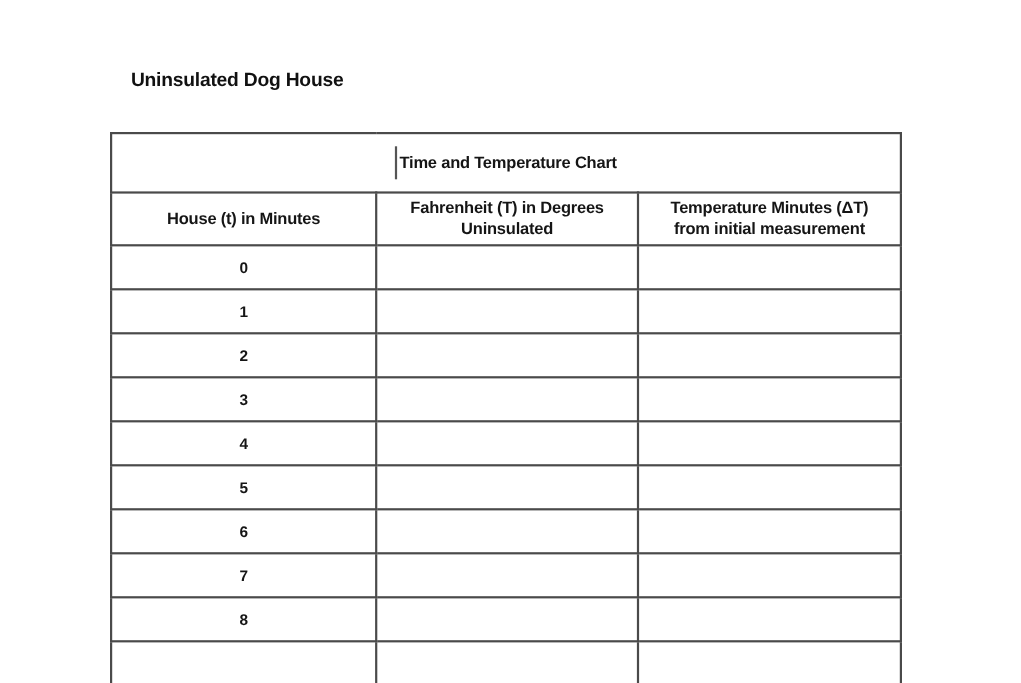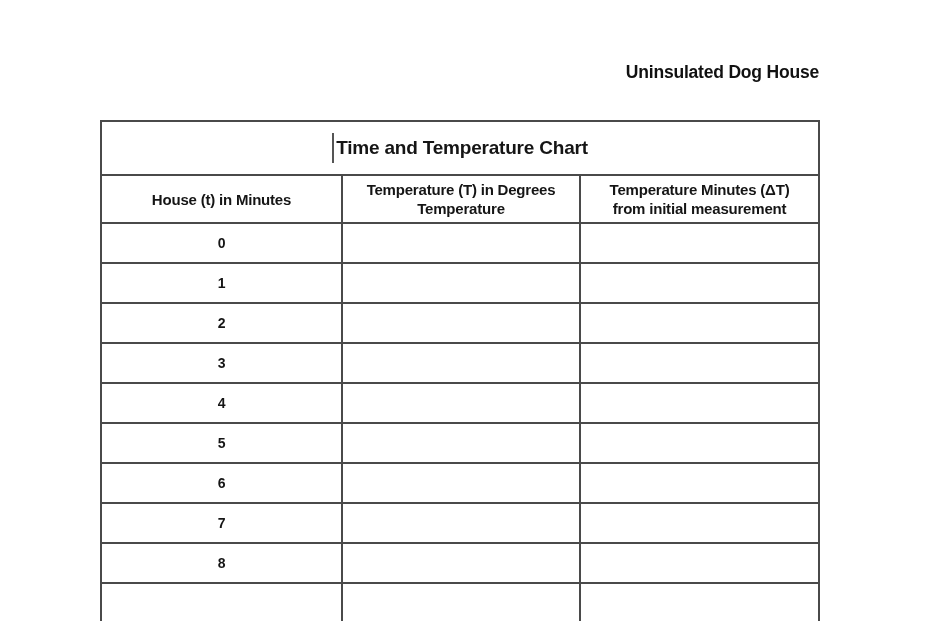--- a/index.html
+++ b/index.html
@@ -16,21 +16,21 @@
     font-family: "Liberation Sans", sans-serif;
     color: #151515;
   }
   .doc-title {
     position: absolute;
     top: 62px;
     left: 101px;
     width: 718px;
     padding-left: 18px;
     box-sizing: border-box;
-    text-align: right;
+    text-align: left;
     font-size: 17.5px;
     font-weight: bold;
     letter-spacing: -0.2px;
     margin: 0;
     color: #111111;
   }
   table.ttable {
     position: absolute;
     left: 100px;
     top: 120px;
@@ -41,21 +41,21 @@
   table.ttable td, table.ttable th {
     border: 2px solid #4a4a4a;
     padding: 0 4px;
     background: #ffffff;
     vertical-align: middle;
     text-align: center;
     letter-spacing: -0.2px;
   }
   tr.caption-row td {
     height: 52px;
-    font-size: 19px;
+    font-size: 15px;
     font-weight: bold;
   }
   .caption-inner {
     display: flex;
     align-items: center;
     justify-content: center;
   }
   .caret {
     display: inline-block;
     width: 2px;
@@ -96,22 +96,22 @@
             <span class="caret"></span>
               <span>Time and Temperature Chart</span>
           </span>
         </td>
       </tr>
       <tr class="header-row">
         <th>
           <span class="hline">House (t) in Minutes</span>
         </th>
         <th>
-          <span class="hline">Temperature (T) in Degrees</span>
-          <span class="hline">Temperature</span>
+          <span class="hline">Fahrenheit (T) in Degrees</span>
+          <span class="hline">Uninsulated</span>
         </th>
         <th>
           <span class="hline">Temperature Minutes (ΔT)</span>
           <span class="hline">from initial measurement</span>
         </th>
       </tr>
     </thead>
     <tbody>
         <tr>
           <td>0</td>

